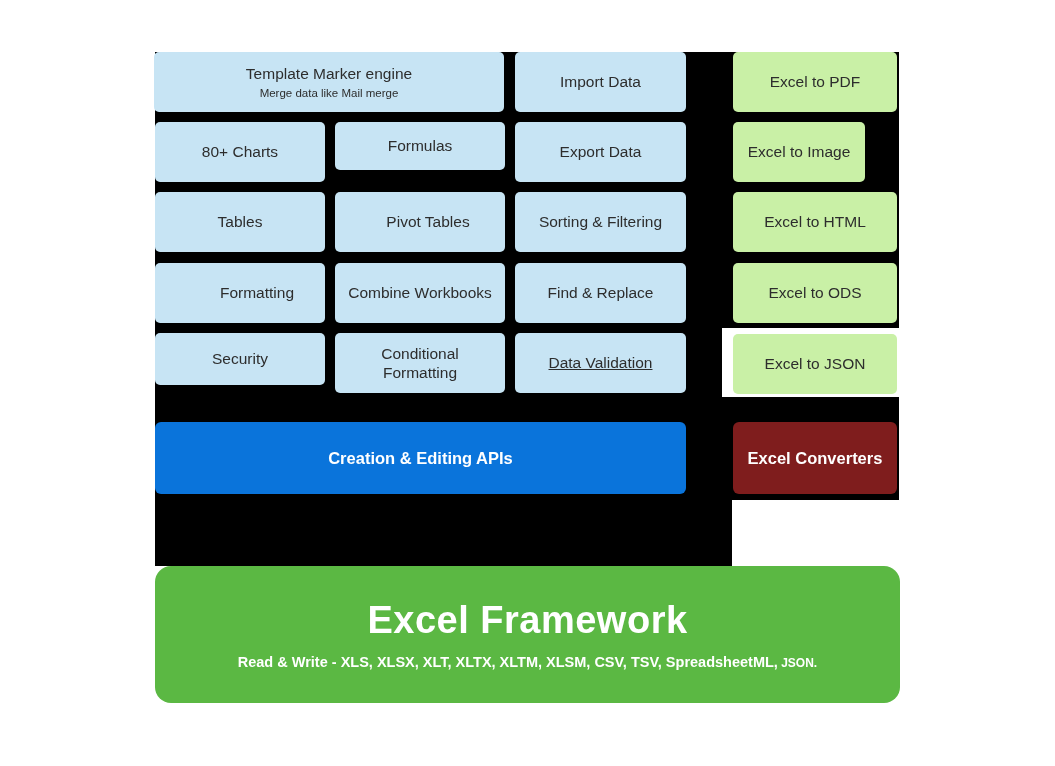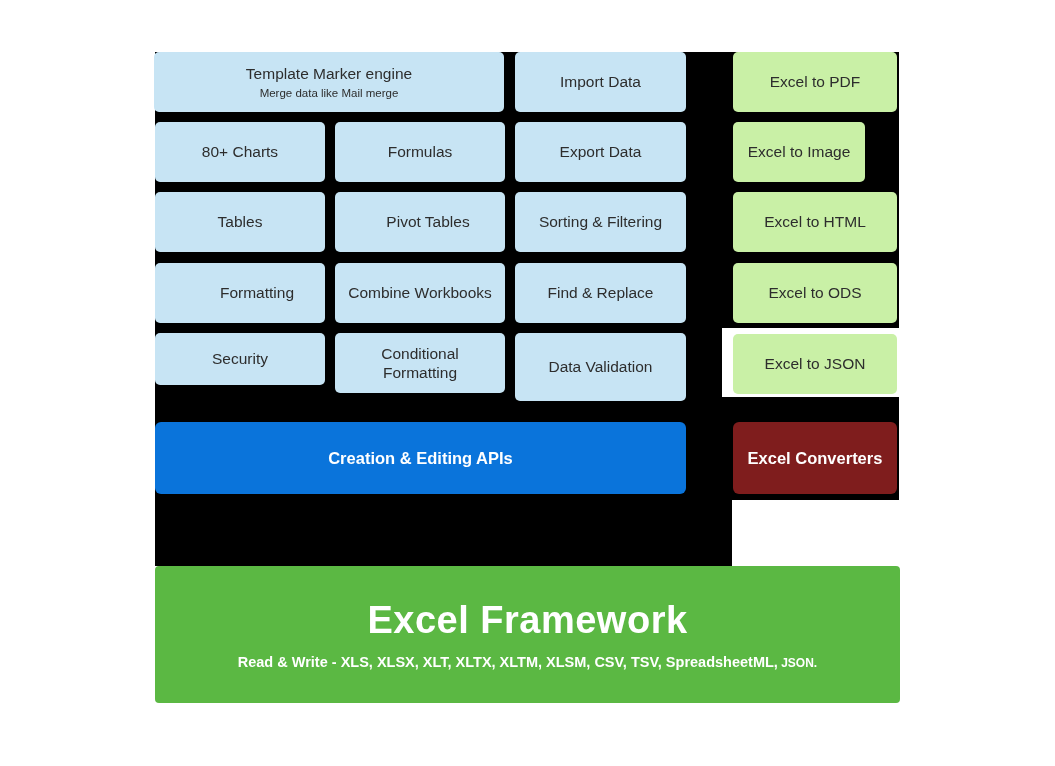--- a/index.html
+++ b/index.html
@@ -48,21 +48,21 @@
     color: #ffffff;
     font-weight: 700;
   }
   .apis-banner { background: #0A74DB; font-size: 16.5px; }
   .converters-banner { background: #7f1d1d; font-size: 16.5px; }
   .framework {
     position: absolute;
     left: 155px; top: 566px;
     width: 745px; height: 137px;
     background: #5BB843;
-    border-radius: 4px;
+    border-radius: 16px;
     display: flex;
     flex-direction: column;
     align-items: center;
     justify-content: center;
     color: #ffffff;
     text-align: center;
   }
   .framework-title {
     font-size: 38px;
     font-weight: 700;
@@ -90,21 +90,21 @@
     <span>Template Marker engine</span>
     <span class="sub">Merge data like Mail merge</span>
   </div>
   <div class="box feature" style="left:515px; top:52px; width:171px; height:60px;">
     <span>Import Data</span>
   </div>
 
   <div class="box feature" style="left:155px; top:122px; width:170px; height:60px;">
     <span>80+ Charts</span>
   </div>
-  <div class="box feature" style="left:335px; top:122px; width:170px; height:60px;">
+  <div class="box feature" style="left:335px; top:122px; width:170px; height:48px;">
     <span>Formulas</span>
   </div>
   <div class="box feature" style="left:515px; top:122px; width:171px; height:60px;">
     <span>Export Data</span>
   </div>
 
   <div class="box feature" style="left:155px; top:192px; width:170px; height:60px;">
     <span>Tables</span>
   </div>
   <div class="box feature" style="left:335px; top:192px; width:170px; height:60px;padding-left:16px;">
@@ -123,21 +123,21 @@
   <div class="box feature" style="left:515px; top:263px; width:171px; height:60px;">
     <span>Find &amp; Replace</span>
   </div>
 
   <div class="box feature" style="left:155px; top:333px; width:170px; height:52px;">
     <span>Security</span>
   </div>
   <div class="box feature" style="left:335px; top:333px; width:170px; height:60px;">
     <span class="wrap-narrow">Conditional Formatting</span>
   </div>
-  <div class="box feature" style="left:515px; top:333px; width:171px; height:68px;">
+  <div class="box feature" style="left:515px; top:333px; width:171px; height:60px;text-decoration:underline;">
     <span>Data Validation</span>
   </div>
 
   <div class="banner apis-banner" style="left:155px; top:422px; width:531px; height:72px;">
     <span>Creation &amp; Editing APIs</span>
   </div>
 
   <div class="box converter" style="left:733px; top:52px; width:164px; height:60px;">
     <span>Excel to PDF</span>
   </div>

